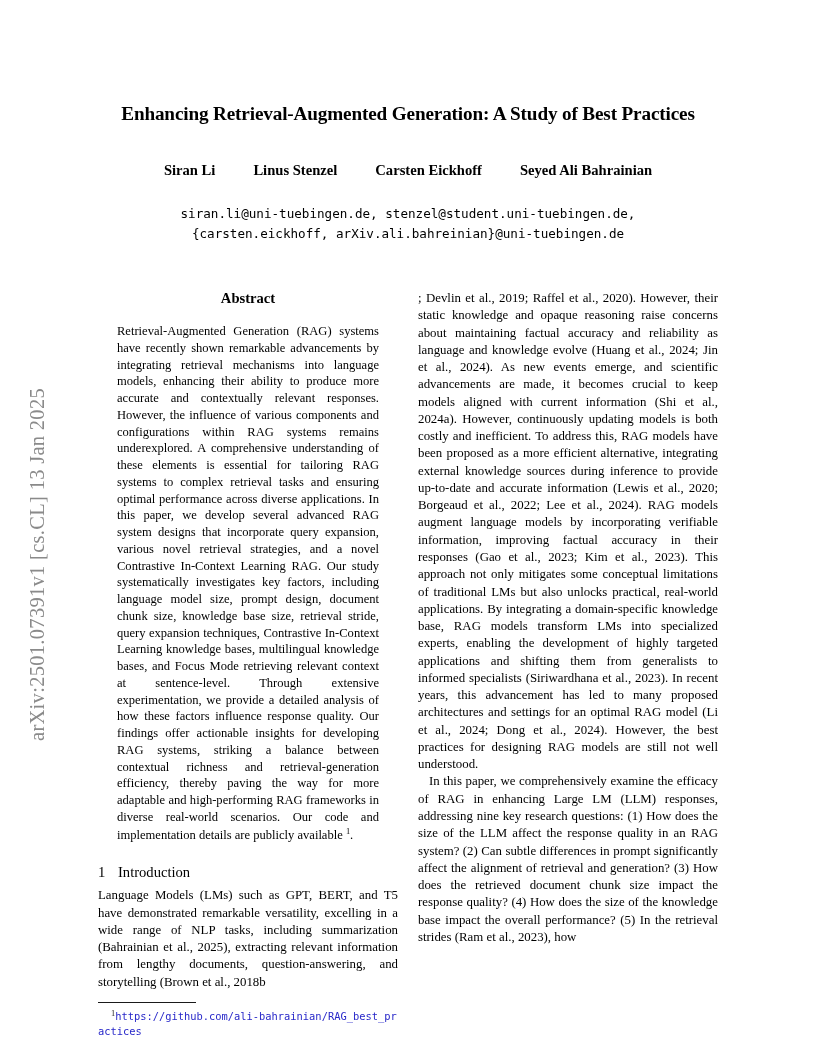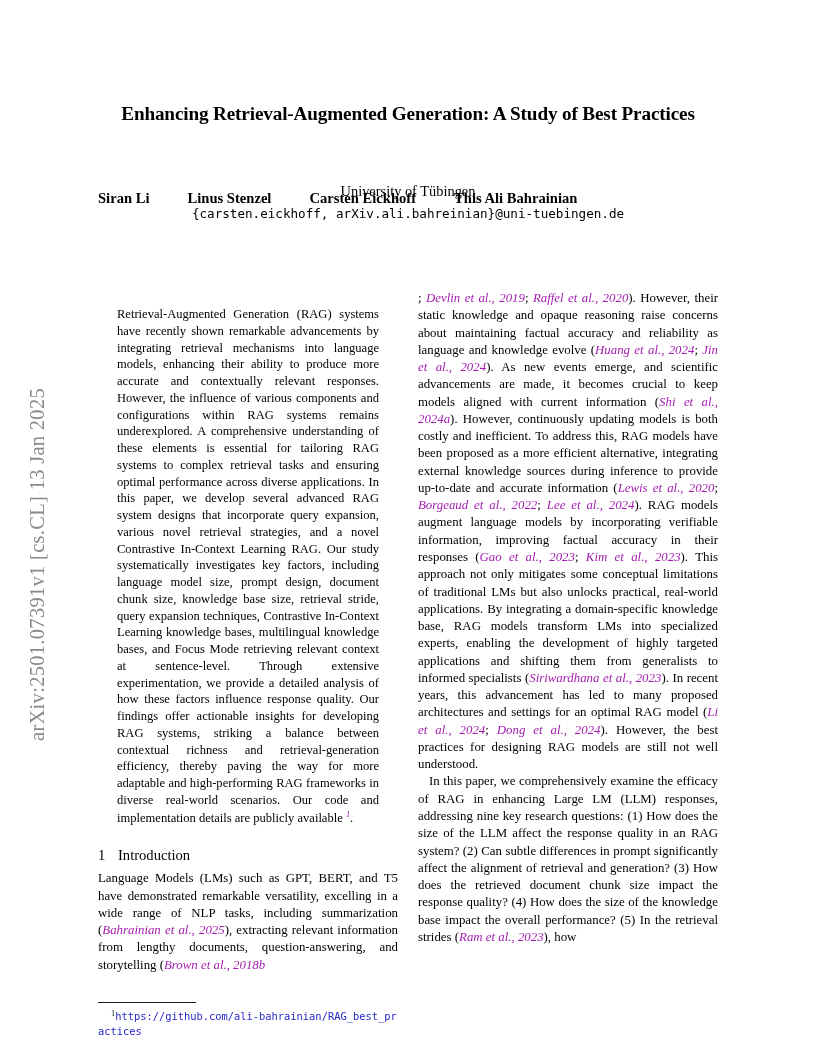--- a/index.html
+++ b/index.html
@@ -56,25 +56,24 @@
     line-height: 1.22;
     letter-spacing: -0.15px;
   }
 
   #authors-row {
     position: absolute;
     left: 98px;
     top: 146px;
     width: 620px;
     display: flex;
-    justify-content: flex-start;
+    justify-content: center;
     gap: 38px;
     font-size: 14.6px;
     font-weight: bold;
-    margin-top: 28px;
   }
   .author-name { white-space: nowrap; }
 
   #affiliation {
     position: absolute;
     left: 98px;
     top: 167px;
     width: 620px;
     text-align: center;
     font-size: 14.4px;
@@ -129,21 +128,21 @@
 
   .body-par {
     font-size: 12.85px;
     line-height: 1.345;
     text-align: justify;
     text-justify: inter-word;
     margin: 0;
   }
   .body-par + .body-par { text-indent: 11px; }
 
-  .cite { color: #a21caf; font-style: italic; }
+  .cite { color: #000000; }
 
   
   #footnote {
     position: absolute;
     left: 98px;
     top: 941px;
     width: 300px;
     margin-top: 45px;
   }
   #footnote-rule {
@@ -179,31 +178,32 @@
 <div id="page">
 
   <div id="title-block">
     <div id="paper-title">Enhancing Retrieval-Augmented Generation: A Study of Best Practices</div>
   </div>
 
   <div id="authors-row">
     <span class="author-name">Siran Li</span>
     <span class="author-name">Linus Stenzel</span>
     <span class="author-name">Carsten Eickhoff</span>
-    <span class="author-name">This Ali Bahrainian</span>
-  </div>
-
-  <div id="affiliation">University of Tübingen</div>
+    <span class="author-name">Seyed Ali Bahrainian</span>
+  </div>
+
 
   <div id="emails">
+    <div class="email-line">siran.li@uni-tuebingen.de, stenzel@student.uni-tuebingen.de,</div>
     <div class="email-line">{carsten.eickhoff, arXiv.ali.bahreinian}@uni-tuebingen.de</div>
   </div>
 
   <div class="column" id="left-column">
 
+    <div id="abstract-heading">Abstract</div>
 
     <div id="abstract-body"><span>Retrieval-Augmented Generation (RAG) systems have recently shown remarkable advancements by integrating retrieval mechanisms into language models, enhancing their ability to produce more accurate and contextually relevant responses. However, the influence of various components and configurations within RAG systems remains underexplored. A comprehensive understanding of these elements is essential for tailoring RAG systems to complex retrieval tasks and ensuring optimal performance across diverse applications. In this paper, we develop several advanced RAG system designs that incorporate query expansion, various novel retrieval strategies, and a novel Contrastive In-Context Learning RAG. Our study systematically investigates key factors, including language model size, prompt design, document chunk size, knowledge base size, retrieval stride, query expansion techniques, Contrastive In-Context Learning knowledge bases, multilingual knowledge bases, and Focus Mode retrieving relevant context at sentence-level. Through extensive experimentation, we provide a detailed analysis of how these factors influence response quality. Our findings offer actionable insights for developing RAG systems, striking a balance between contextual richness and retrieval-generation efficiency, thereby paving the way for more adaptable and high-performing RAG frameworks in diverse real-world scenarios. Our code and implementation details are publicly available </span><span class="fn-sup cite">1</span><span>.</span></div>
 
     <div id="intro-heading"><span class="sec-num">1</span><span>Introduction</span></div>
 
     <p class="body-par"><span>Language Models (LMs) such as GPT, BERT, and T5 have demonstrated remarkable versatility, excelling in a wide range of NLP tasks, including summarization (</span><span class="cite">Bahrainian et al., 2025</span><span>), extracting relevant information from lengthy documents, question-answering, and storytelling (</span><span class="cite">Brown et al., 2018b</span></p>
 
   </div>
 
   <div class="column" id="right-column">

